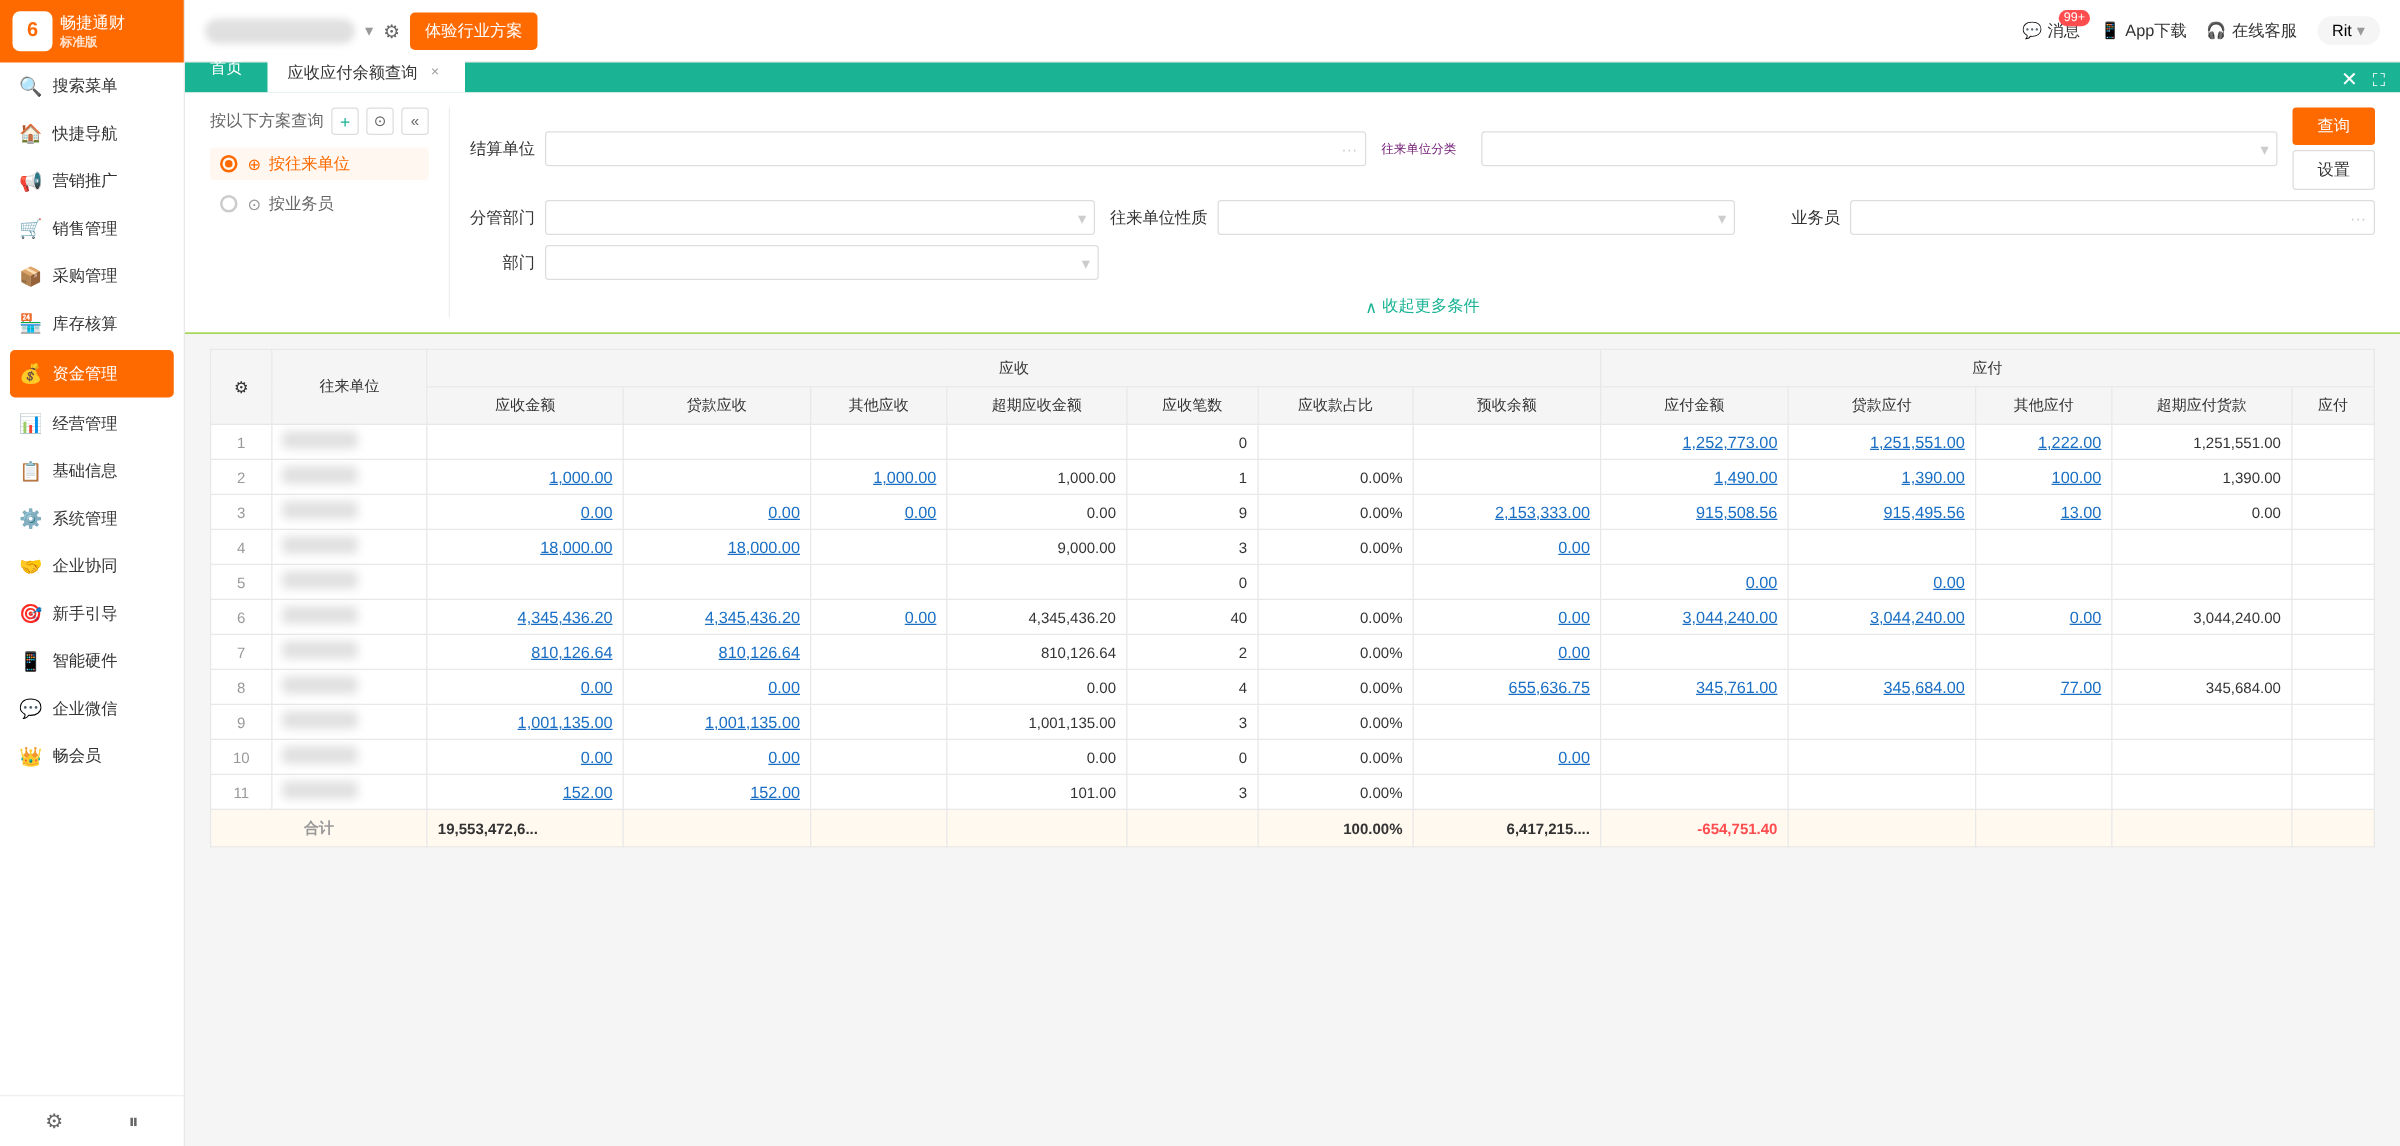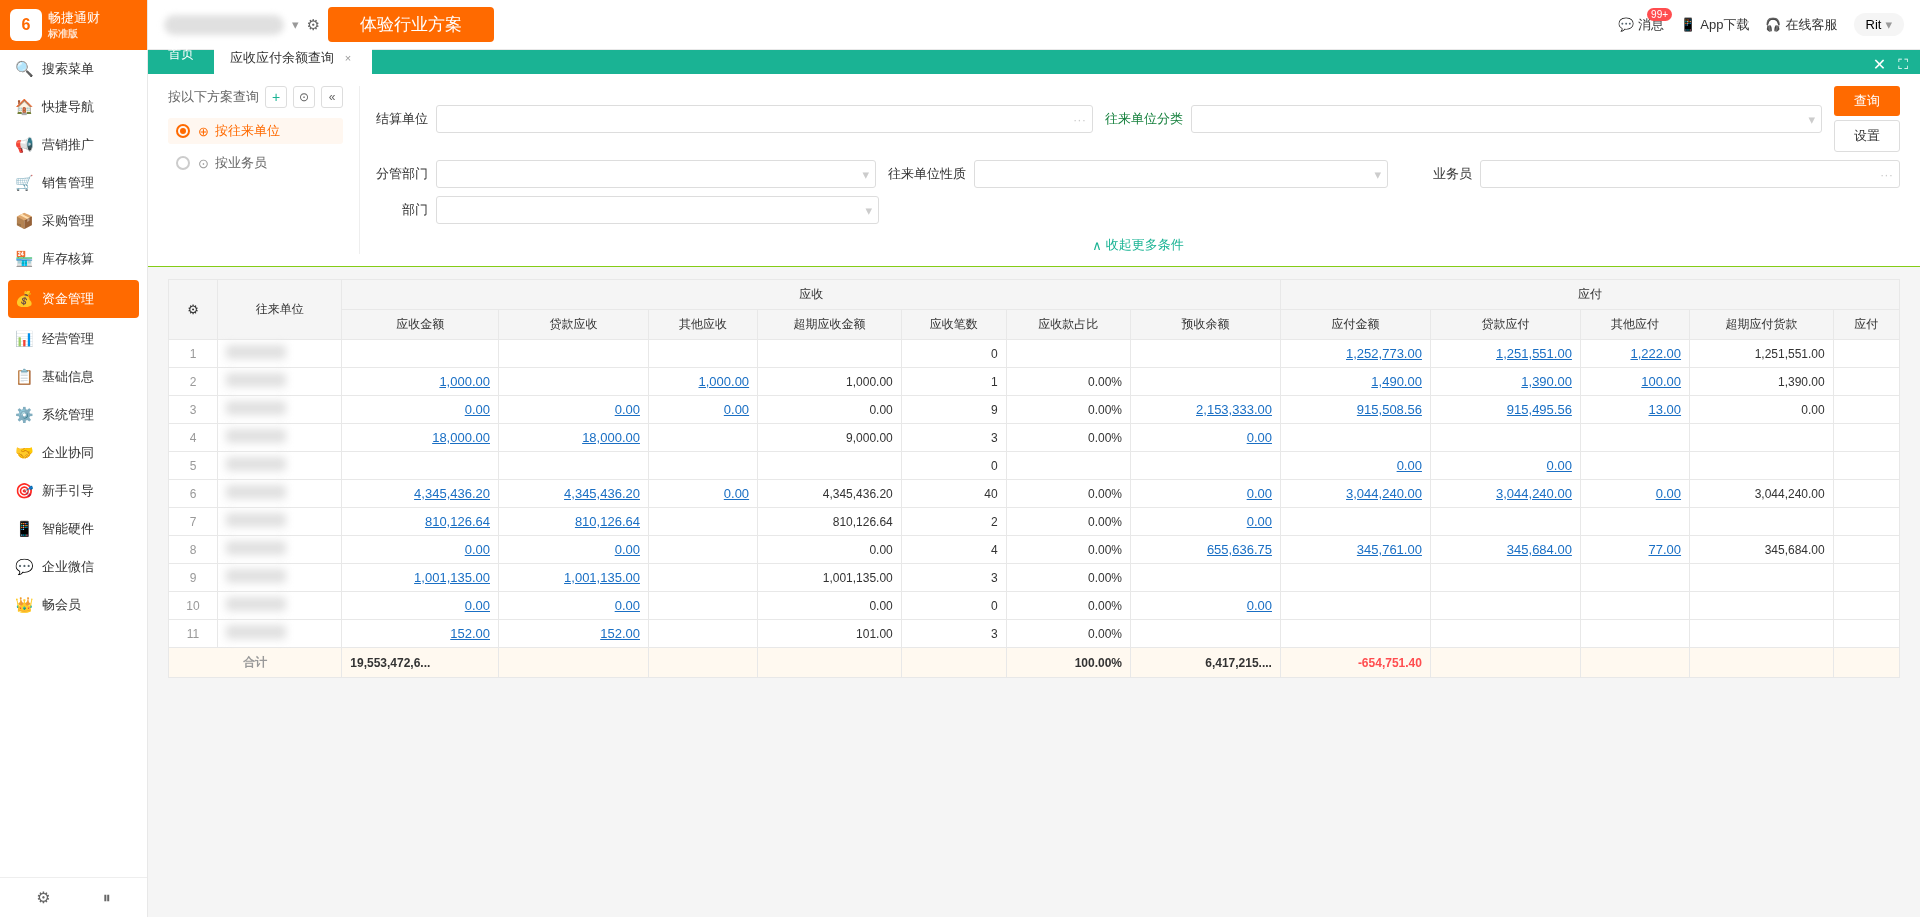--- a/index.html
+++ b/index.html
@@ -13,21 +13,21 @@
     .sidebar-item { display: flex; align-items: center; padding: 10px 16px; cursor: pointer; color: #333; gap: 8px; }
     .sidebar-item.active { background: #ff6a00; color: white; border-radius: 4px; margin: 2px 8px; padding: 10px 8px; }
     .sidebar-item .icon { width: 18px; height: 18px; display: flex; align-items: center; justify-content: center; font-size: 15px; }
     .sidebar-bottom { margin-top: auto; border-top: 1px solid #eee; display: flex; align-items: center; justify-content: space-around; padding: 10px; }
 
     
     .main-area { flex: 1; display: flex; flex-direction: column; height: 917px; overflow: hidden; }
 
     
     .topbar { height: 50px; background: #fff; display: flex; align-items: center; padding: 0 16px; border-bottom: 1px solid #e8e8e8; gap: 12px; }
-    .topbar-btn { background: #ff6a00; color: white; border: none; border-radius: 4px; padding: 6px 32px; cursor: pointer; font-size: 17px; }
+    .topbar-btn { background: #ff6a00; color: white; border: none; border-radius: 4px; padding: 6px 12px; cursor: pointer; font-size: 13px; }
     .topbar-actions { display: flex; align-items: center; gap: 16px; margin-left: auto; }
     .topbar-action { display: flex; align-items: center; gap: 4px; color: #333; cursor: pointer; font-size: 13px; position: relative; }
     .badge { background: #ff4d4f; color: white; border-radius: 10px; font-size: 10px; padding: 1px 4px; position: absolute; top: -8px; right: -8px; }
 
     
     .tabbar { height: 24px; background: #1ab394; display: flex; align-items: flex-end; padding: 0 0 0 0; }
     .tab { height: 32px; padding: 0 16px; display: flex; align-items: center; cursor: pointer; color: rgba(255,255,255,0.8); gap: 6px; font-size: 13px; }
     .tab.active { background: #fff; color: #333; border-radius: 4px 4px 0 0; }
     .tab-home { height: 40px; padding: 0 20px; display: flex; align-items: center; color: white; cursor: pointer; font-size: 13px; }
     .tab-close { width: 16px; height: 16px; display: flex; align-items: center; justify-content: center; font-size: 11px; color: #999; }
@@ -219,21 +219,21 @@
         <div style="flex:1;">
           <div style="display:flex;gap:12px;margin-bottom:8px;align-items:center;">
 
             <div style="display:flex;align-items:center;flex:1;">
               <span style="min-width:60px;color:#333;font-size:13px;text-align:right;padding-right:8px;">结算单位</span>
               <div style="flex:1;height:28px;border:1px solid #ddd;border-radius:3px;padding:0 6px;background:white;display:flex;align-items:center;justify-content:flex-end;">
                 <span style="color:#ccc;">···</span>
               </div>
             </div>
             <div style="display:flex;align-items:center;flex:1;">
-              <span style="min-width:80px;color:#15803d;font-size:13px;text-align:left;padding-right:8px;">往来单位分类</span>
+              <span style="min-width:80px;color:#701a75;font-size:10px;text-align:left;padding-right:8px;">往来单位分类</span>
               <div style="flex:1;height:28px;border:1px solid #ddd;border-radius:3px;padding:0 6px;background:white;display:flex;align-items:center;justify-content:flex-end;">
                 <span style="color:#ccc;">▾</span>
               </div>
             </div>
             <div style="display:flex;flex-direction:column;gap:4px;">
               <button class="btn-query">查询</button>
               <button class="btn-setting">设置</button>
             </div>
           </div>
           <div style="display:flex;gap:12px;margin-bottom:8px;align-items:center;">

